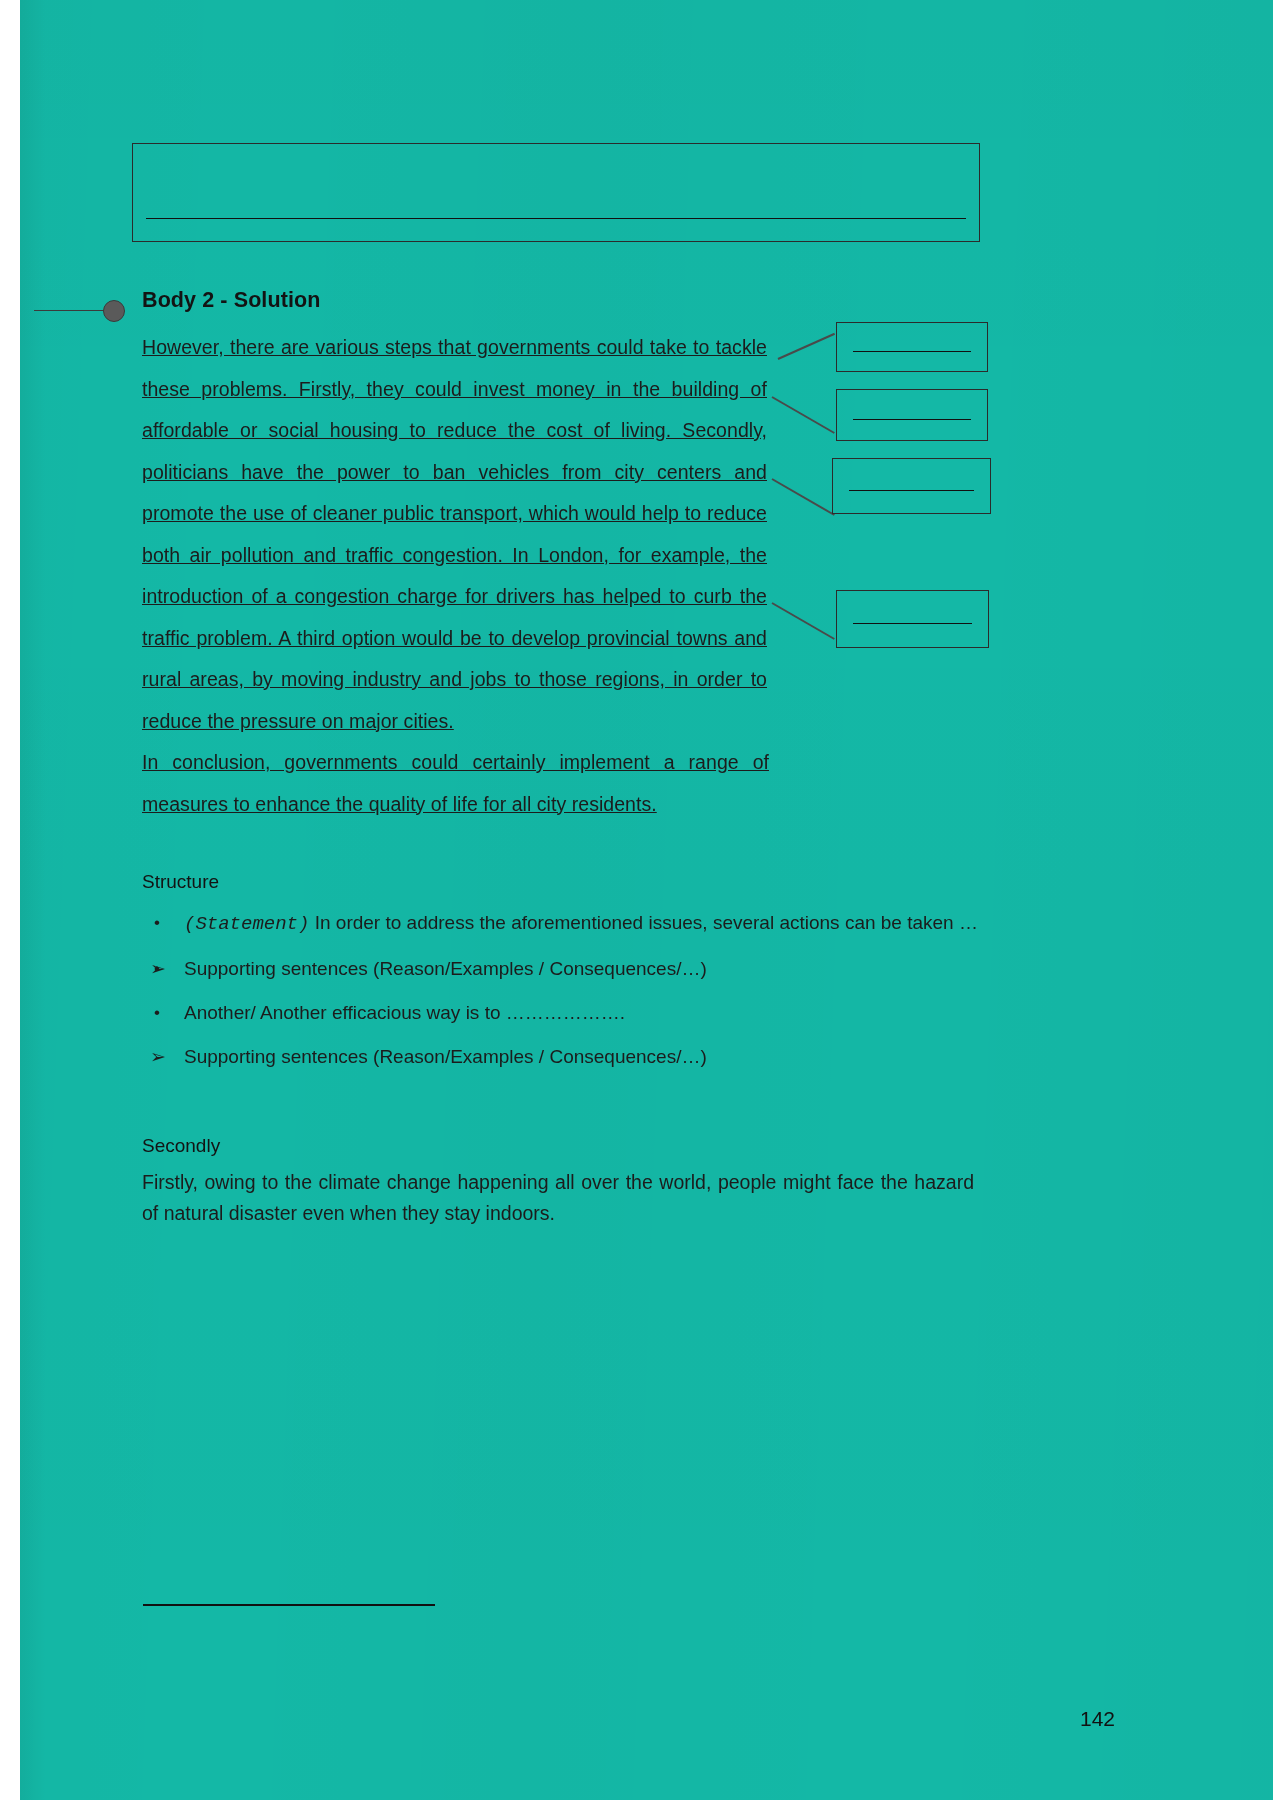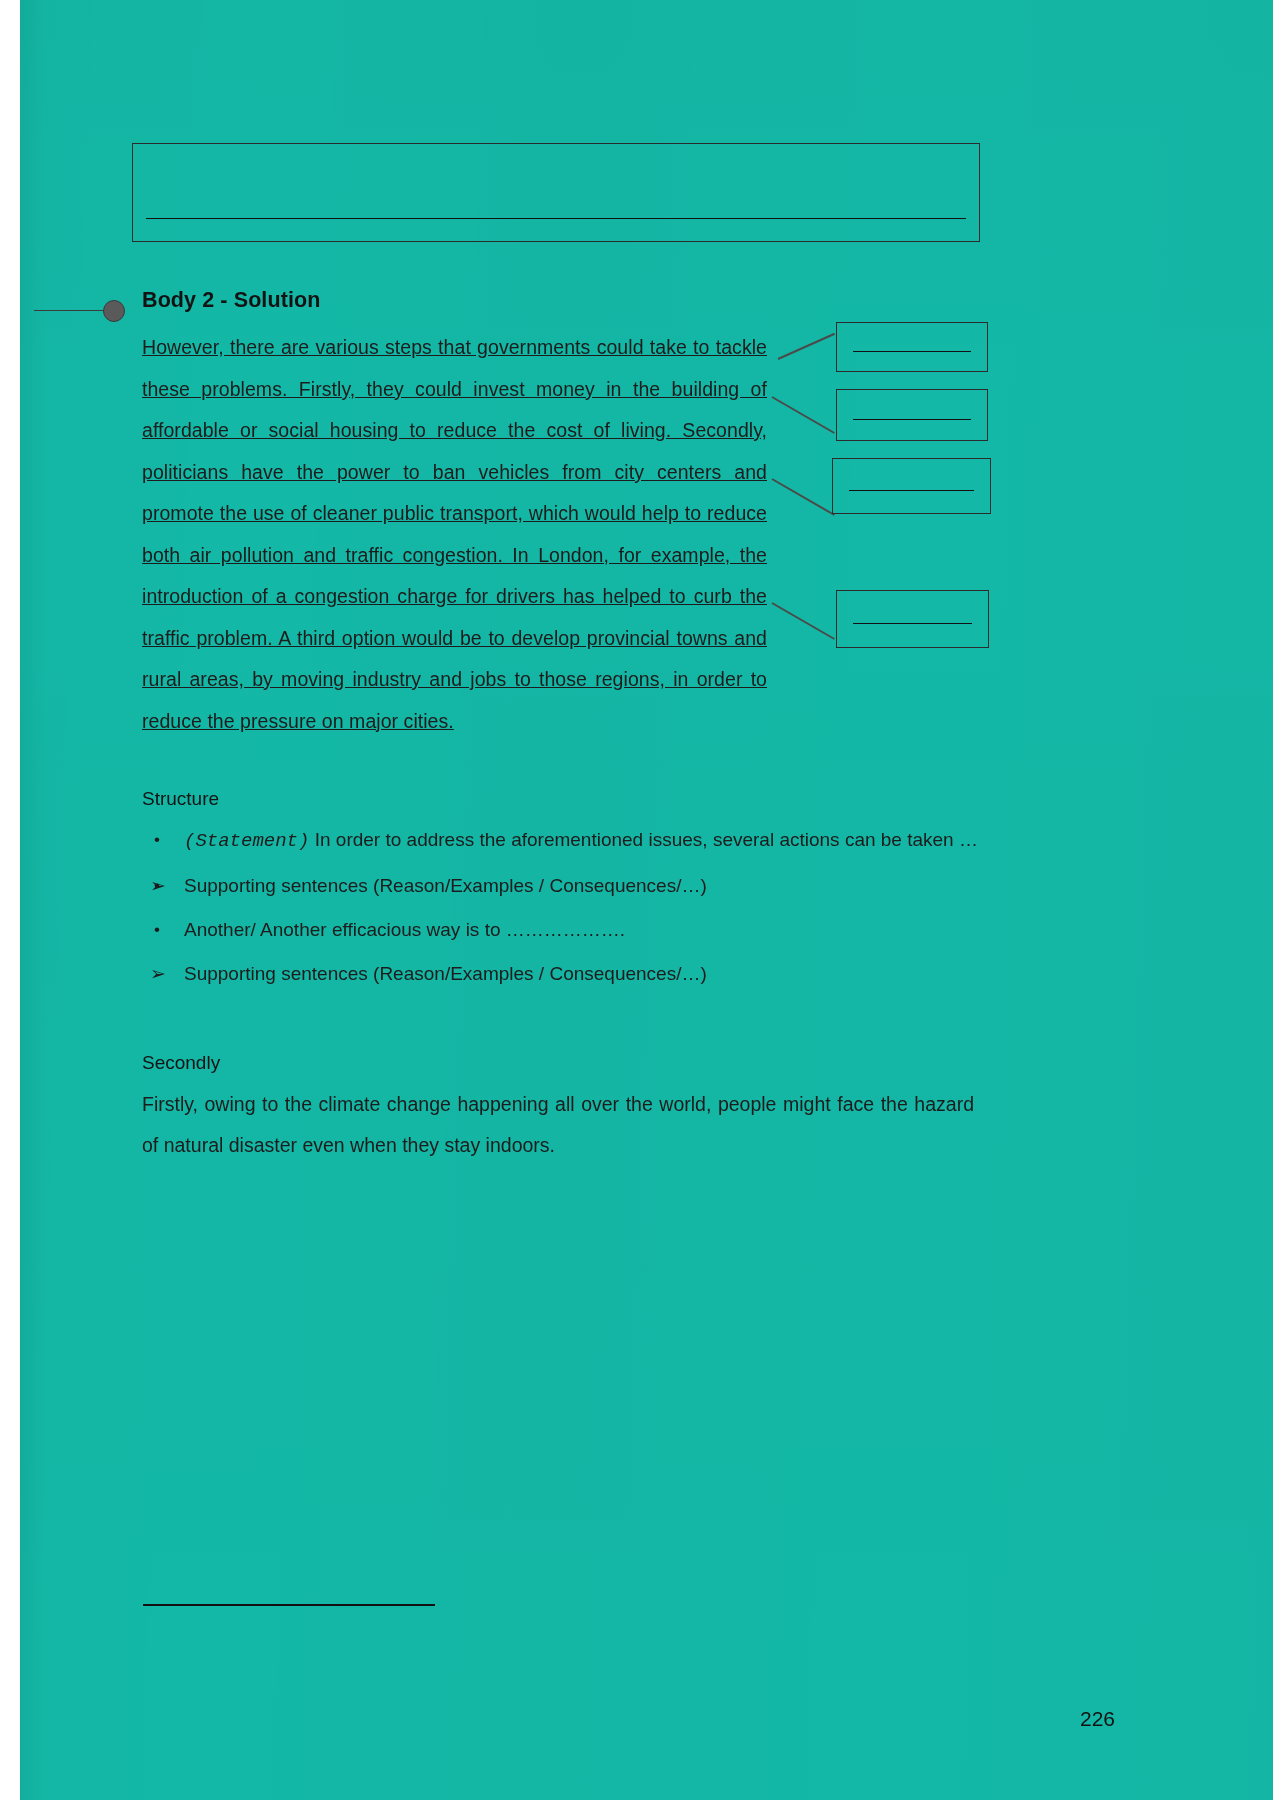--- a/index.html
+++ b/index.html
@@ -133,21 +133,21 @@
   .struct-item .marker.arrow {
     left: 8px;
     font-size: 19px;
   }
   .struct-item.wide { width: 830px; text-align: justify; }
   .struct-item .ital { font-style: italic; font-family: Liberation Mono, monospace; }
 
   
   .practice-par {
     font-size: 19.5px;
-    line-height: 41px;
+    line-height: 31px;
     margin: 0;
     width: 832px;
     text-align: justify;
     color: #1c1c1c;
   }
 
   
   .bottom-rule {
     position: absolute;
     left: 123px;
@@ -230,20 +230,21 @@
   <div class="anno-box anno-4">
     <div class="inner-rule"></div>
   </div>
 
   <div class="content">
 
     <h2 class="section-heading">Body 2 - Solution</h2>
 
     <p class="body-par par-narrow">However, there are various steps that governments could take to tackle these problems. Firstly, they could invest money in the building of affordable or social housing to reduce the cost of living. Secondly, politicians have the power to ban vehicles from city centers and promote the use of cleaner public transport, which would help to reduce both air pollution and traffic congestion. In London, for example, the introduction of a congestion charge for drivers has helped to curb the traffic problem. A third option would be to develop provincial towns and rural areas, by moving industry and jobs to those regions, in order to reduce the pressure on major cities.</p>
 
+    <p class="body-par par-wide">In conclusion, governments could certainly implement a range of measures to enhance the quality of life for all city residents.</p>
 
     <div class="spacer-md"></div>
 
     <h3 class="sub-heading">Structure</h3>
 
     <ul class="struct-list">
       <li class="struct-item wide">
         <span class="marker">•</span>
         <span class="ital">(Statement)</span><span> In order to address the aforementioned issues, several actions can be taken …</span>
       </li>
@@ -266,15 +267,15 @@
 
     <div class="spacer-lg"></div>
 
     <h3 class="sub-heading">Secondly</h3>
     <p class="practice-par">Firstly, owing to the climate change happening all over the world, people might face the hazard of natural disaster even when they stay indoors.</p>
 
   </div>
 
   <div class="bottom-rule"></div>
 
-  <div class="page-number">226</div>
+  <div class="page-number">142</div>
 
 </div>
 
 </body></html>

